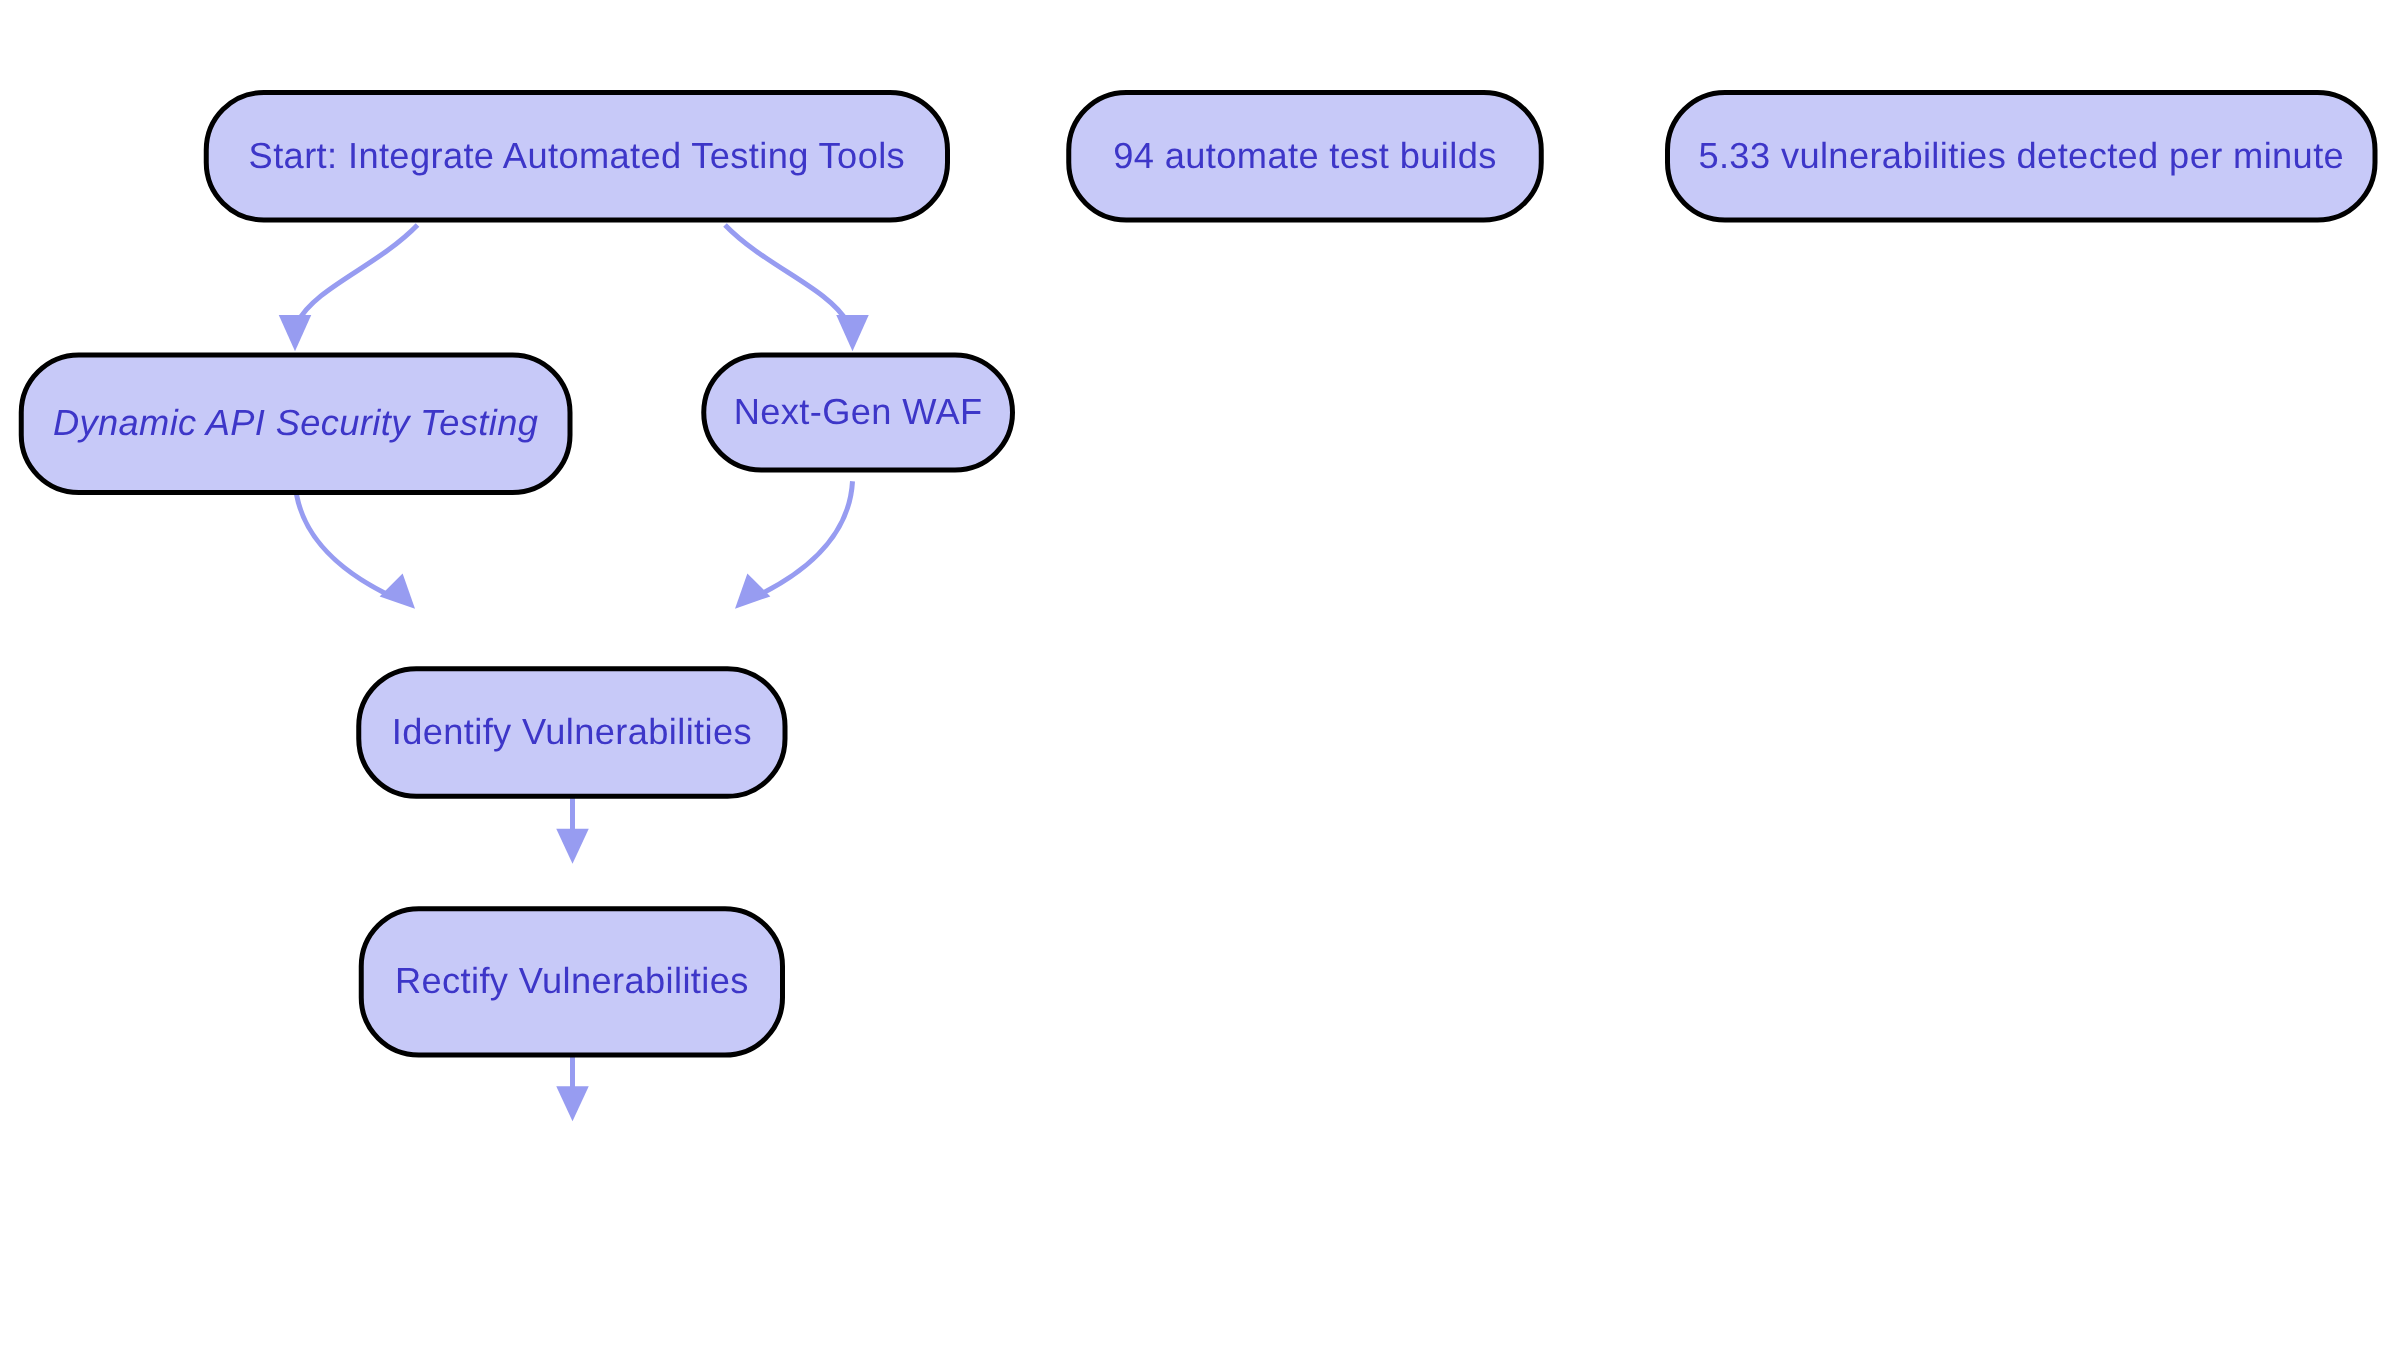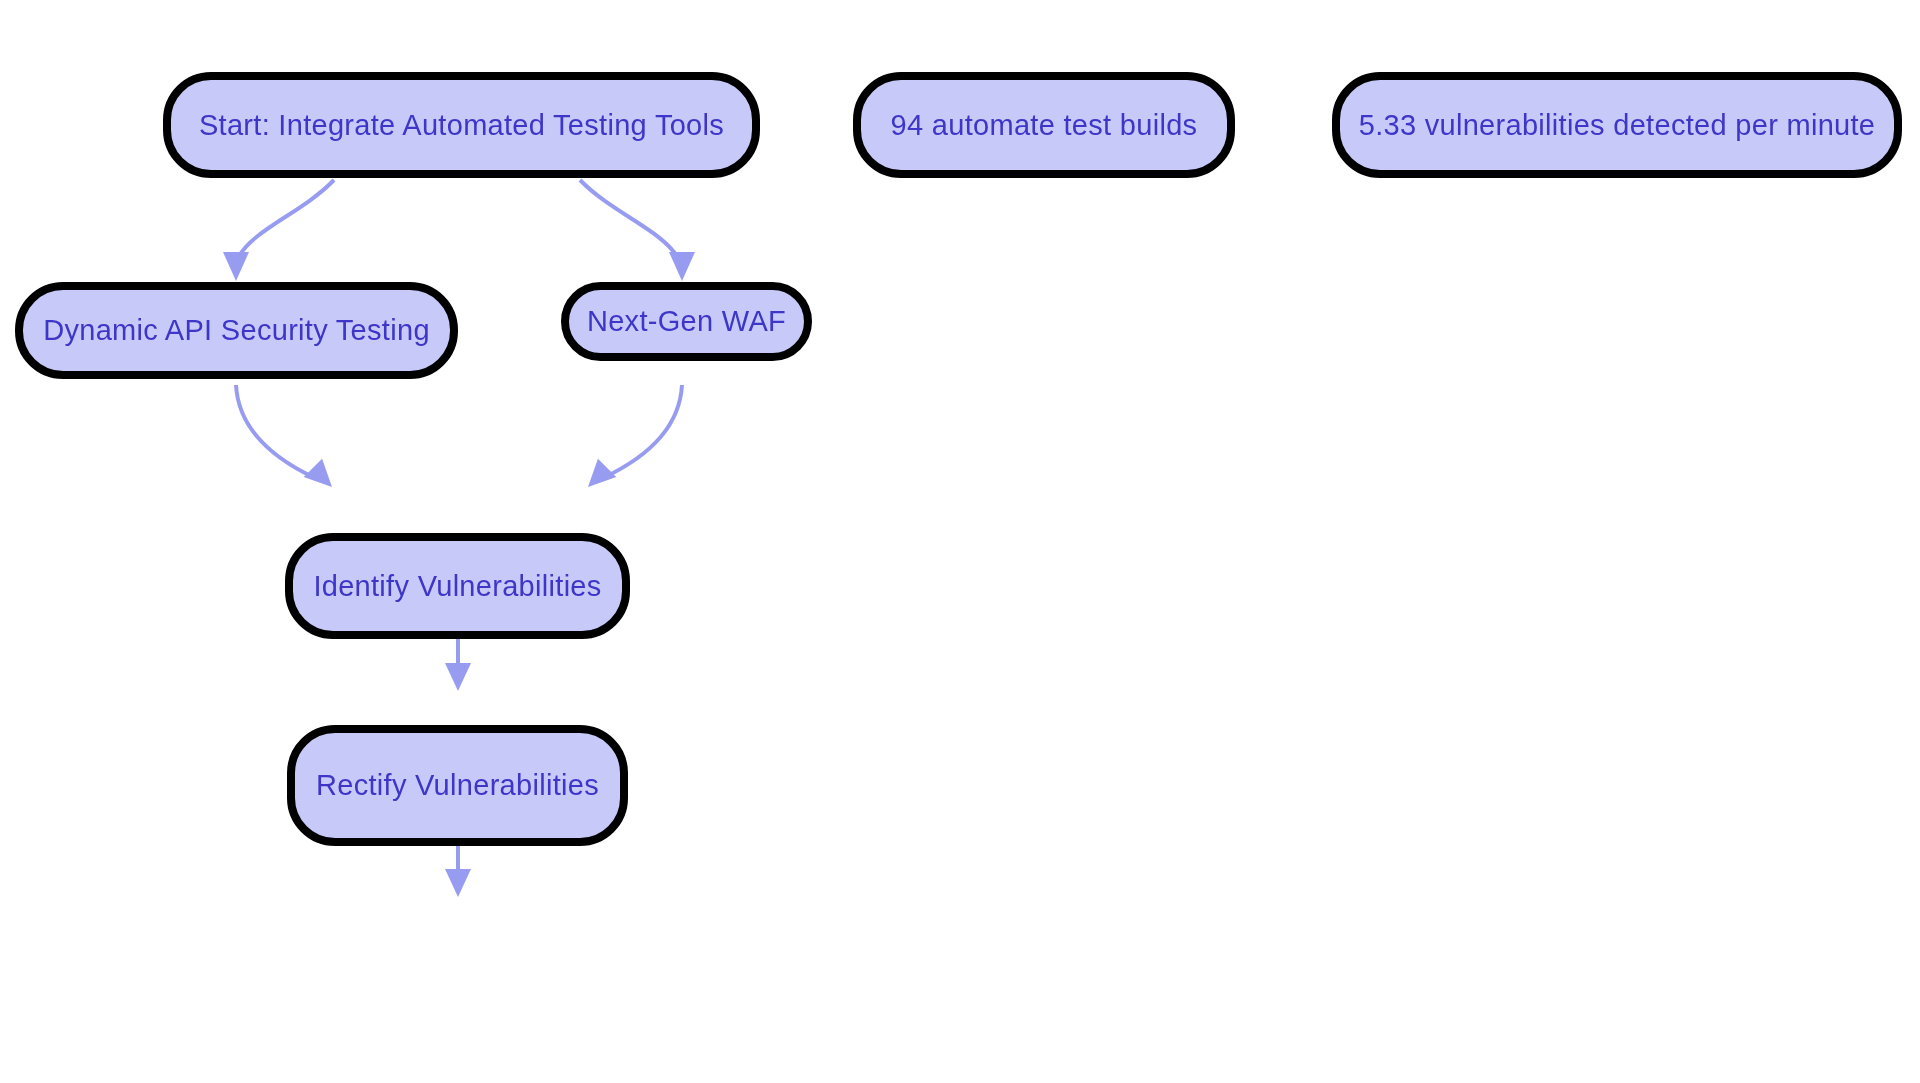--- a/index.html
+++ b/index.html
@@ -32,21 +32,21 @@
     fill: #979cf1;
     stroke: none;
   }
   .pill {
     position: absolute;
     display: flex;
     align-items: center;
     justify-content: center;
     box-sizing: border-box;
     background: #c7c9f8;
-    border: 8px solid #000000;
+    border: 4px solid #000000;
     border-radius: 48px;
     color: #3d36c8;
     font-size: 29px;
     font-weight: 500;
     letter-spacing: 0.3px;
     text-align: center;
     white-space: nowrap;
   }
 </style>
 </head>
@@ -86,22 +86,22 @@
       <polygon points="458,897 445,869 471,869"></polygon>
     </g>
   </svg>
 
   <div class="pill" style="left:163px; top:72px; width:597px; height:106px;">Start: Integrate Automated Testing Tools</div>
 
   <div class="pill" style="left:853px; top:72px; width:382px; height:106px;">94 automate test builds</div>
 
   <div class="pill" style="left:1332px; top:72px; width:570px; height:106px;">5.33 vulnerabilities detected per minute</div>
 
-  <div class="pill" style="left:15px; top:282px; width:443px; height:97px;">Dynamic API Security Testing</div>
+  <div class="pill" style="left:15px; top:282px; width:443px; height:114px;font-style:italic;">Dynamic API Security Testing</div>
 
-  <div class="pill" style="left:561px; top:282px; width:251px; height:79px;">Next-Gen WAF</div>
+  <div class="pill" style="left:561px; top:282px; width:251px; height:96px;">Next-Gen WAF</div>
 
   <div class="pill" style="left:285px; top:485px; width:345px; height:106px;margin-top:48px;">Identify Vulnerabilities</div>
 
   <div class="pill" style="left:287px; top:693px; width:341px; height:121px;margin-top:32px;">Rectify Vulnerabilities</div>
 
 
 </div>
 
 </body></html>

